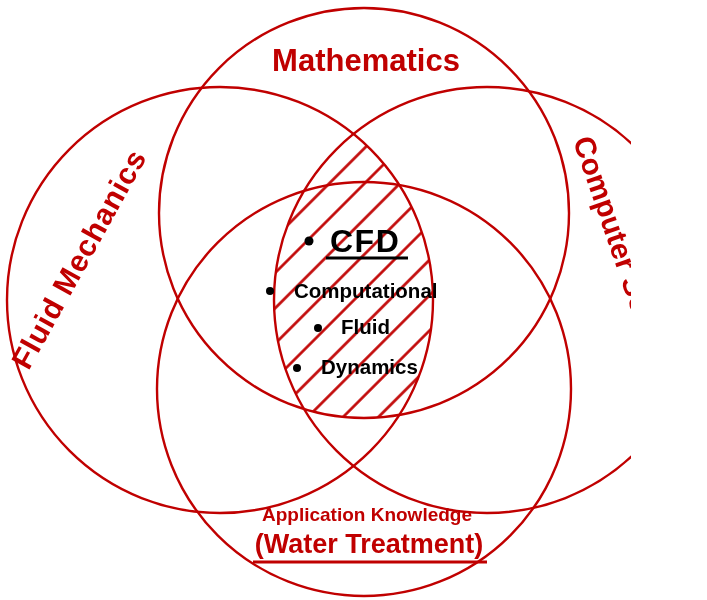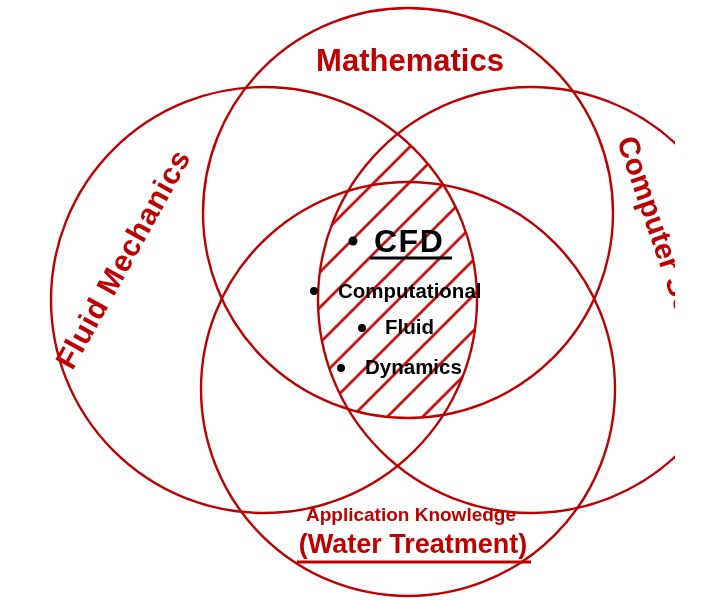--- a/index.html
+++ b/index.html
@@ -1,16 +1,16 @@
 <!DOCTYPE html>
 <html><head>
 <meta charset="utf-8">
 <style>
   html,body{margin:0;padding:0;background:#ffffff;}
-  .page{width:631px;height:600px;position:relative;overflow:hidden;margin-left:44px;}
+  .page{width:631px;height:600px;position:relative;overflow:hidden;}
   text{font-family:"Liberation Sans",sans-serif;font-weight:bold;}
   .red{fill:#C00000;}
   .blk{fill:#000000;}
 </style>
 </head>
 <body>
 
 <div class="page">
 <svg width="707" height="600" viewBox="0 0 707 600">
   <defs>

